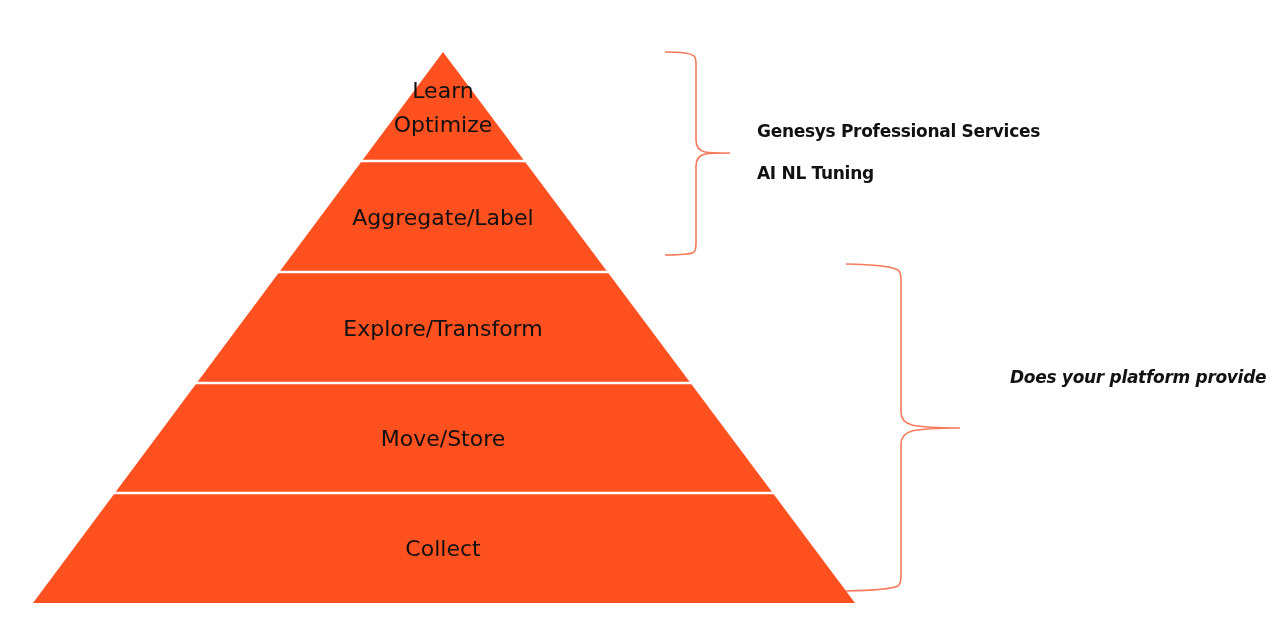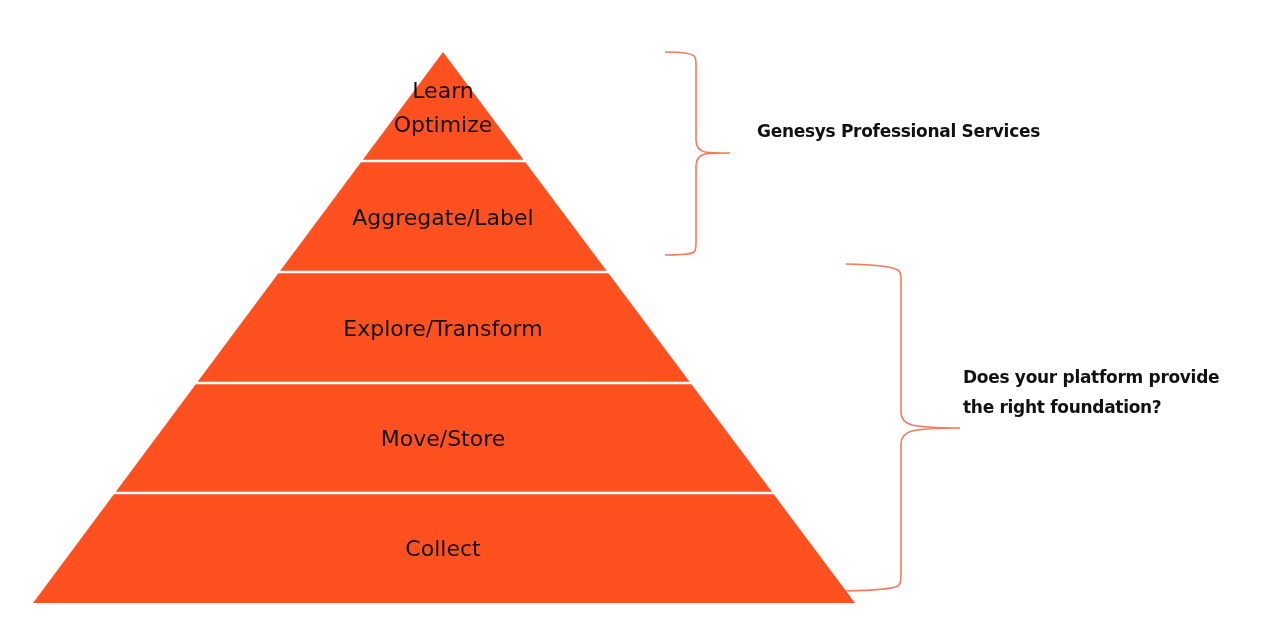--- a/index.html
+++ b/index.html
@@ -27,18 +27,18 @@
   <text class="tier-label" x="443" y="446" text-anchor="middle">Move/Store</text>
   <text class="tier-label" x="443" y="556" text-anchor="middle">Collect</text>
 
   <path d="M665,52 Q690,52 694,56 Q696,58 696,64 L696,140 Q696,150 705,152 Q712,153 730,153 Q712,153 705,154 Q696,156 696,166 L696,243 Q696,250 694,252 Q690,255 665,255" fill="none" stroke="#F47B5C" stroke-width="1.6"></path>
 
   <path d="M846,264 Q890,265 898,270 Q901,272 901,280 L901,412 Q901,422 912,425 Q925,428 960,428 Q925,428 912,431 Q901,434 901,444 L901,575 Q901,584 898,586 Q890,590 846,591" fill="none" stroke="#F47B5C" stroke-width="1.6"></path>
 </svg>
 
 <div class="side-text" style="left:749px; top:118px;margin-left:8px;">
   <div style="margin-bottom:16px;">Genesys Professional Services</div>
+  <div>AI NL Tuning</div>
 </div>
 
-<div class="side-text" style="left:963px; top:364px;">
+<div class="side-text" style="left:1010px; top:364px;font-style:italic;">
   <div>Does your platform provide</div>
-  <div style="margin-top:4px;">the right foundation?</div>
 </div>
 
 </body></html>

